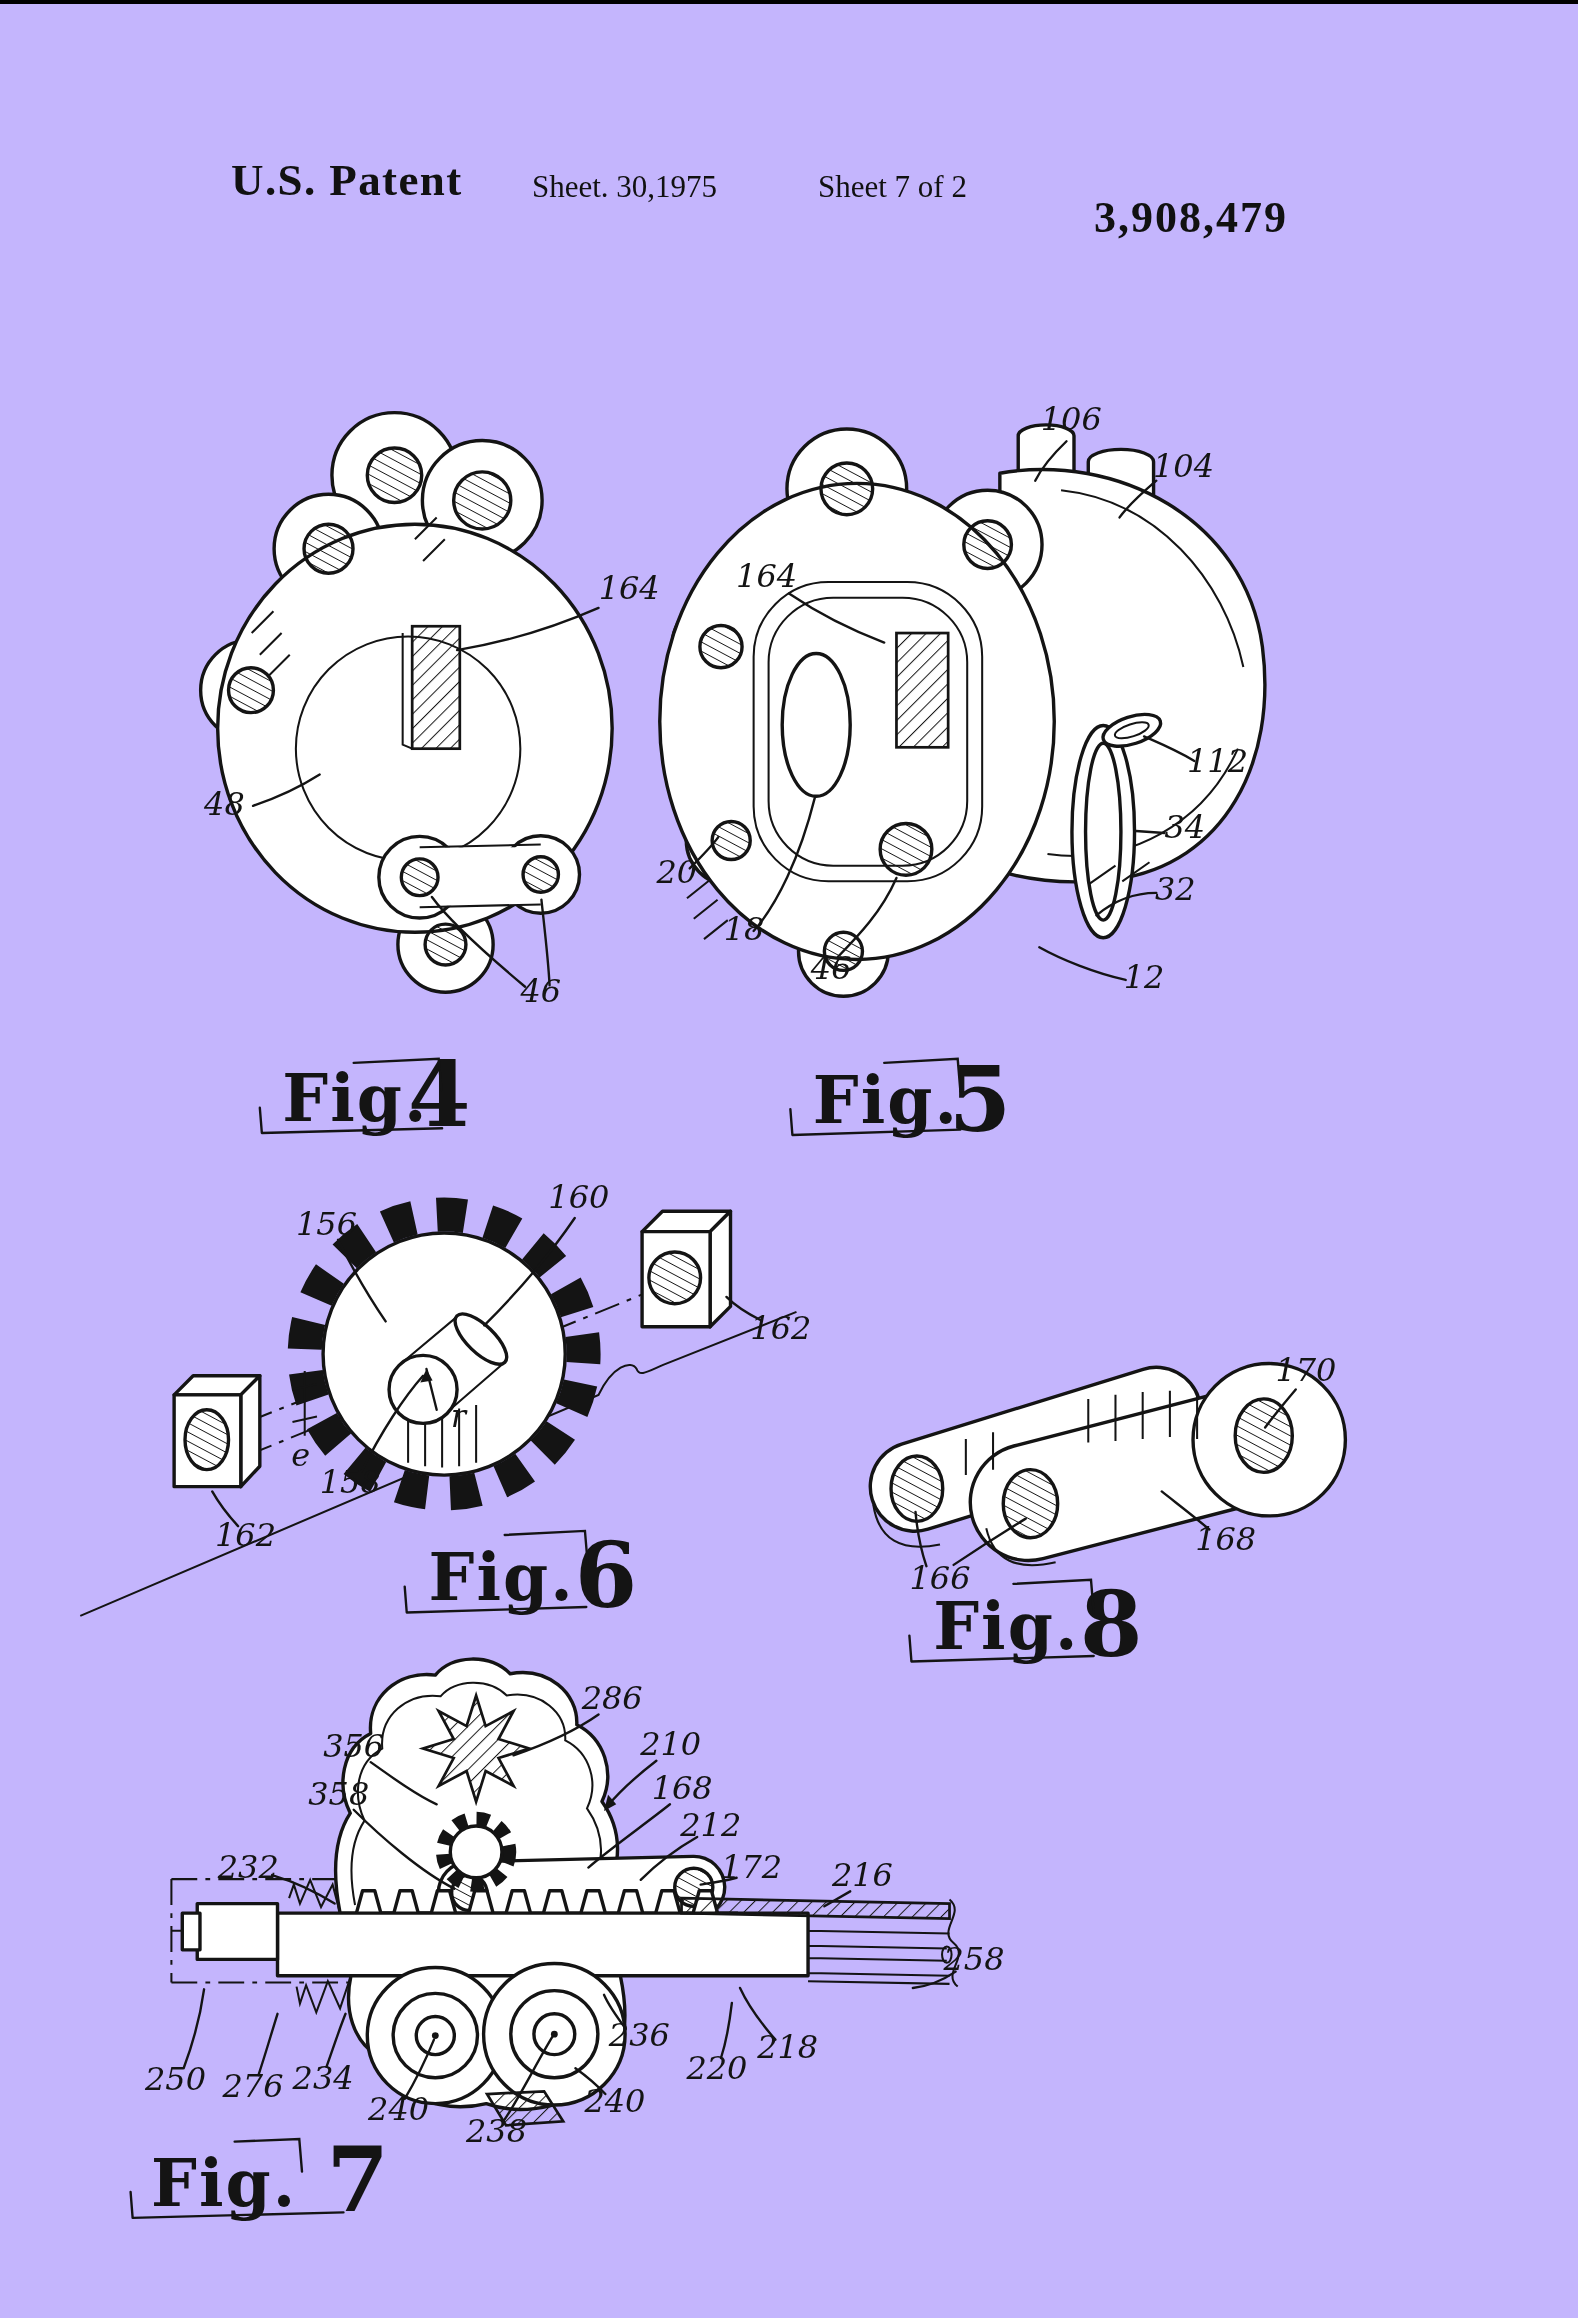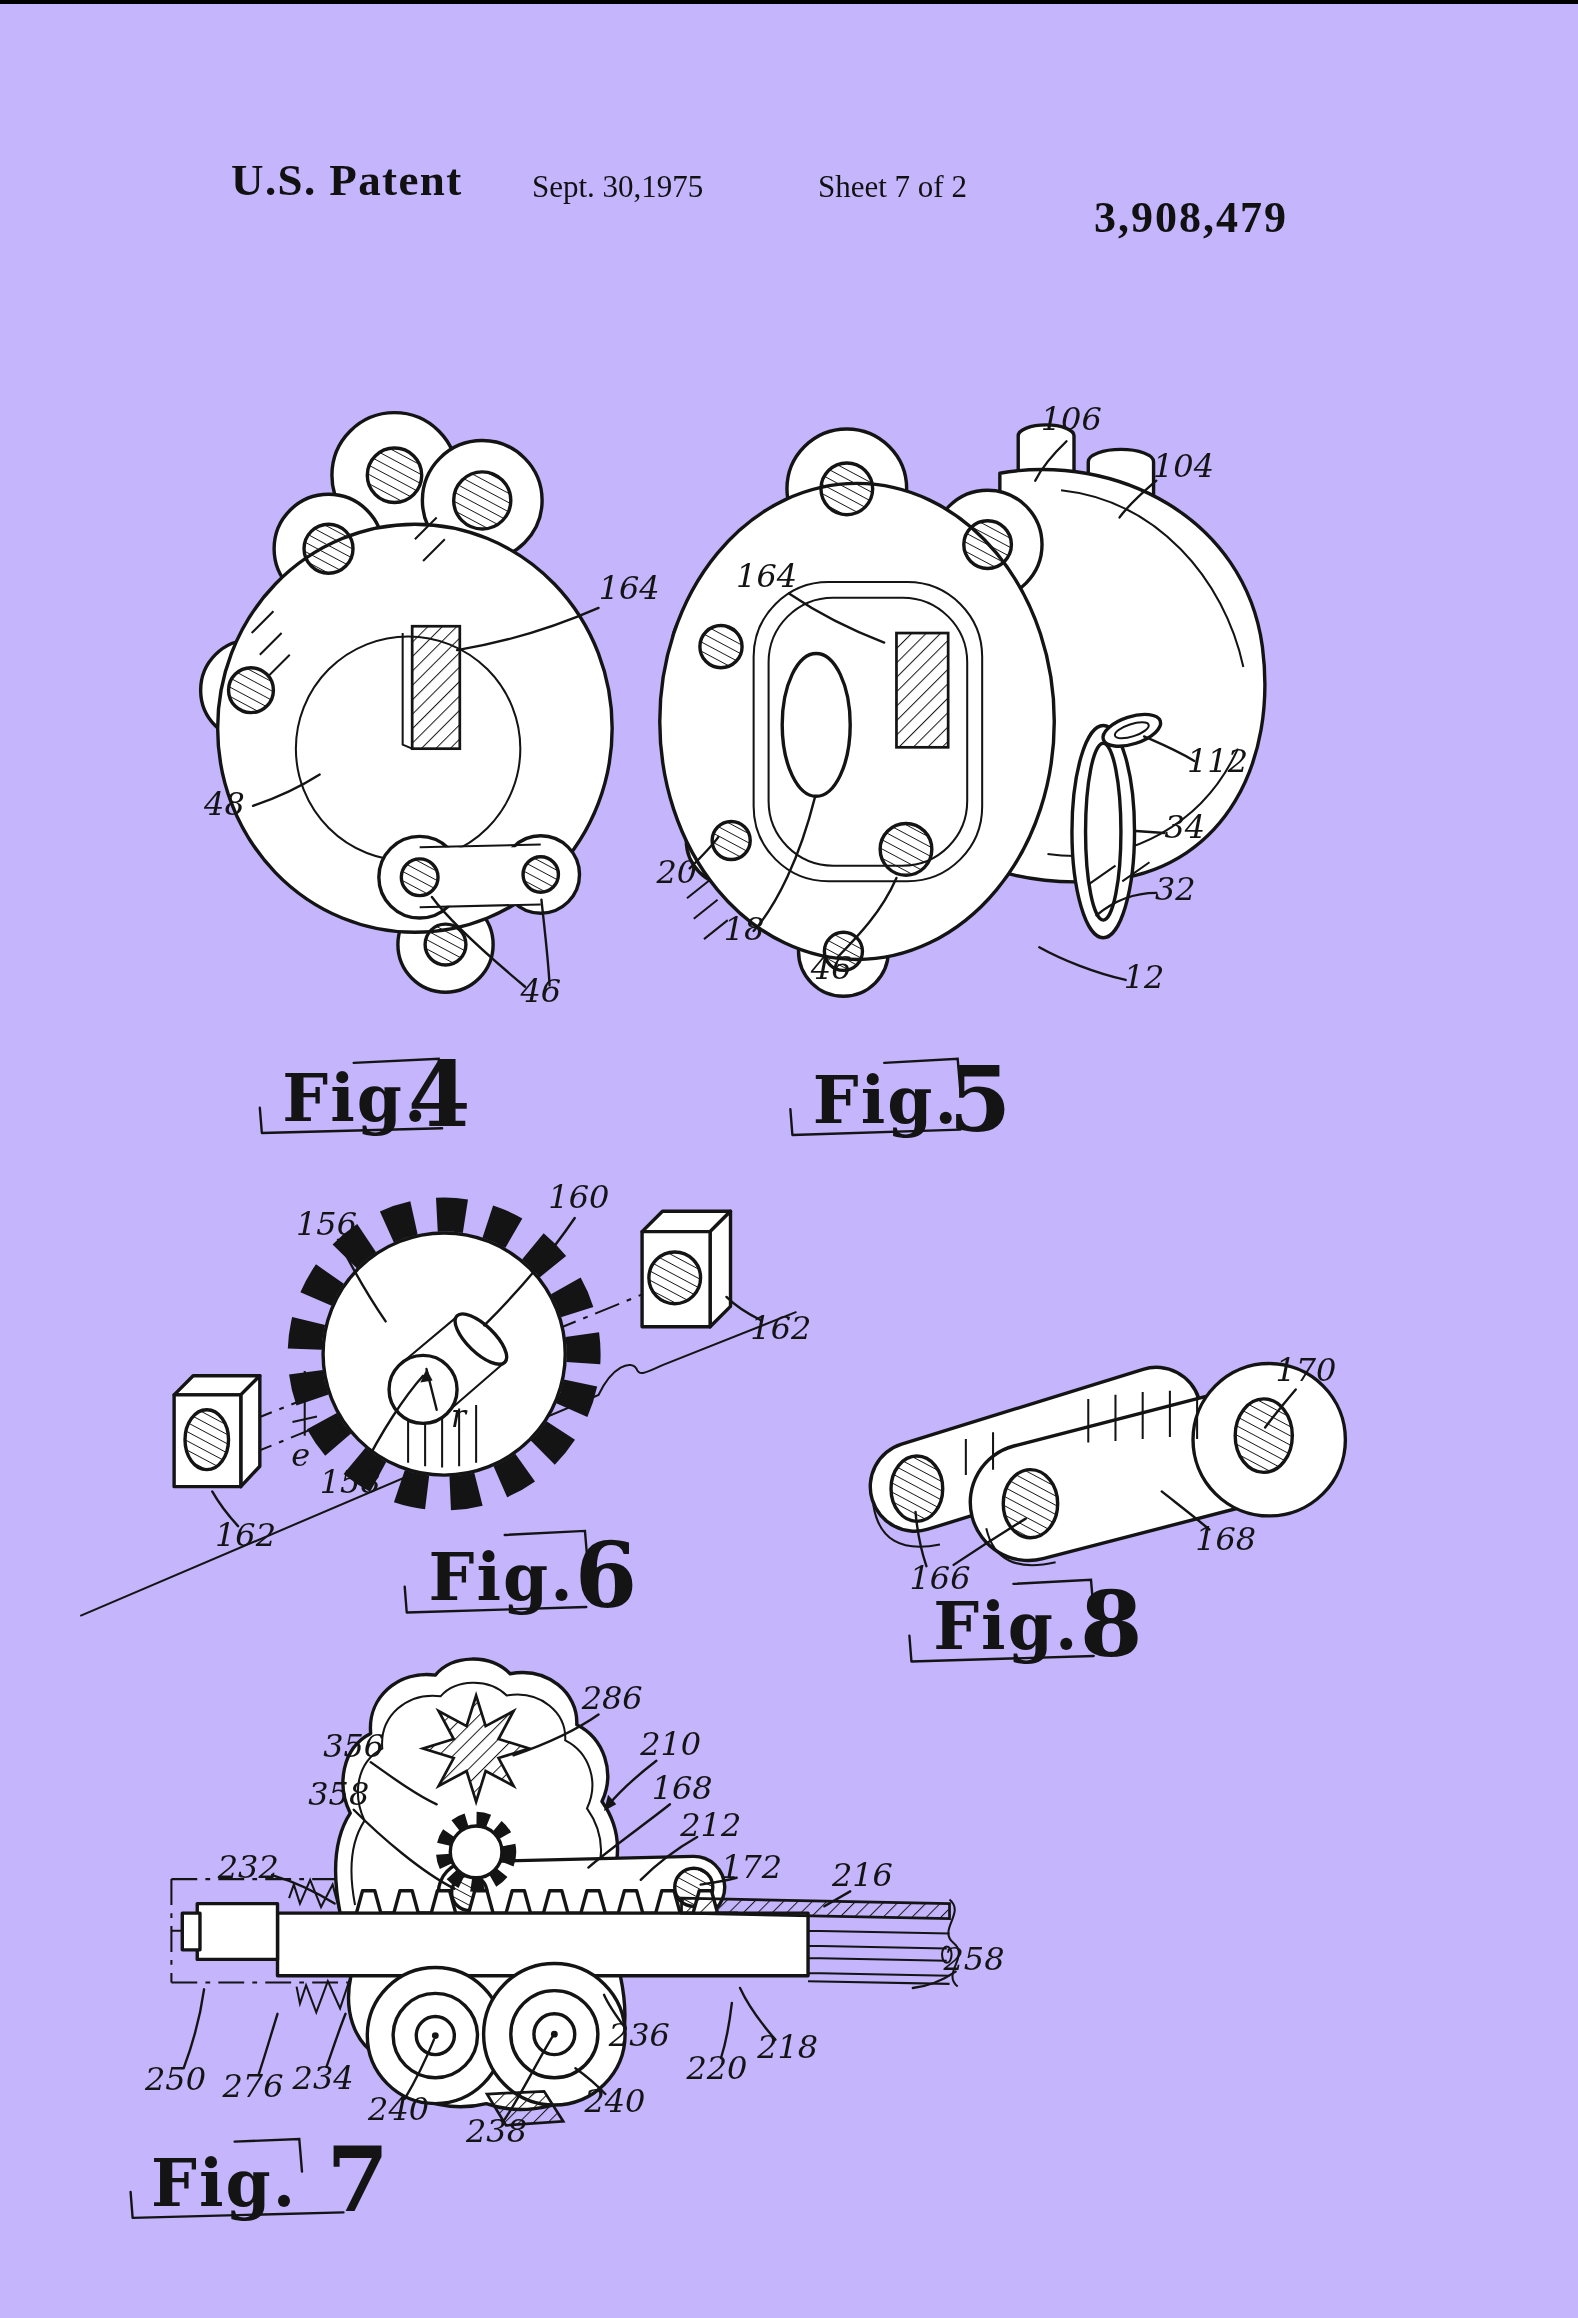--- a/index.html
+++ b/index.html
@@ -26,21 +26,21 @@
   .ah  { fill:#141414; stroke:none; }
 </style>
 </head>
 <body>
 
 <div class="sheet">
   <div class="scan-edge"></div>
 
   <header>
     <span class="hdr hdr-title">U.S. Patent</span>
-    <span class="hdr hdr-date">Sept. 30,1975</span>
+    <span class="hdr hdr-date">Sheet. 30,1975</span>
     <span class="hdr hdr-sheet">Sheet 7 of 2</span>
     <span class="hdr hdr-num">3,908,479</span>
   </header>
 
   <svg class="canvas" width="1578" height="2319" viewBox="0 0 2320 3408">
     <defs>
       <pattern id="h45" patternUnits="userSpaceOnUse" width="15" height="15" patternTransform="rotate(45)">
         <line x1="0" y1="0" x2="0" y2="15" stroke="#1a1a1a" stroke-width="3"></line>
       </pattern>
       <pattern id="hh" patternUnits="userSpaceOnUse" width="12" height="12" patternTransform="rotate(28)">

